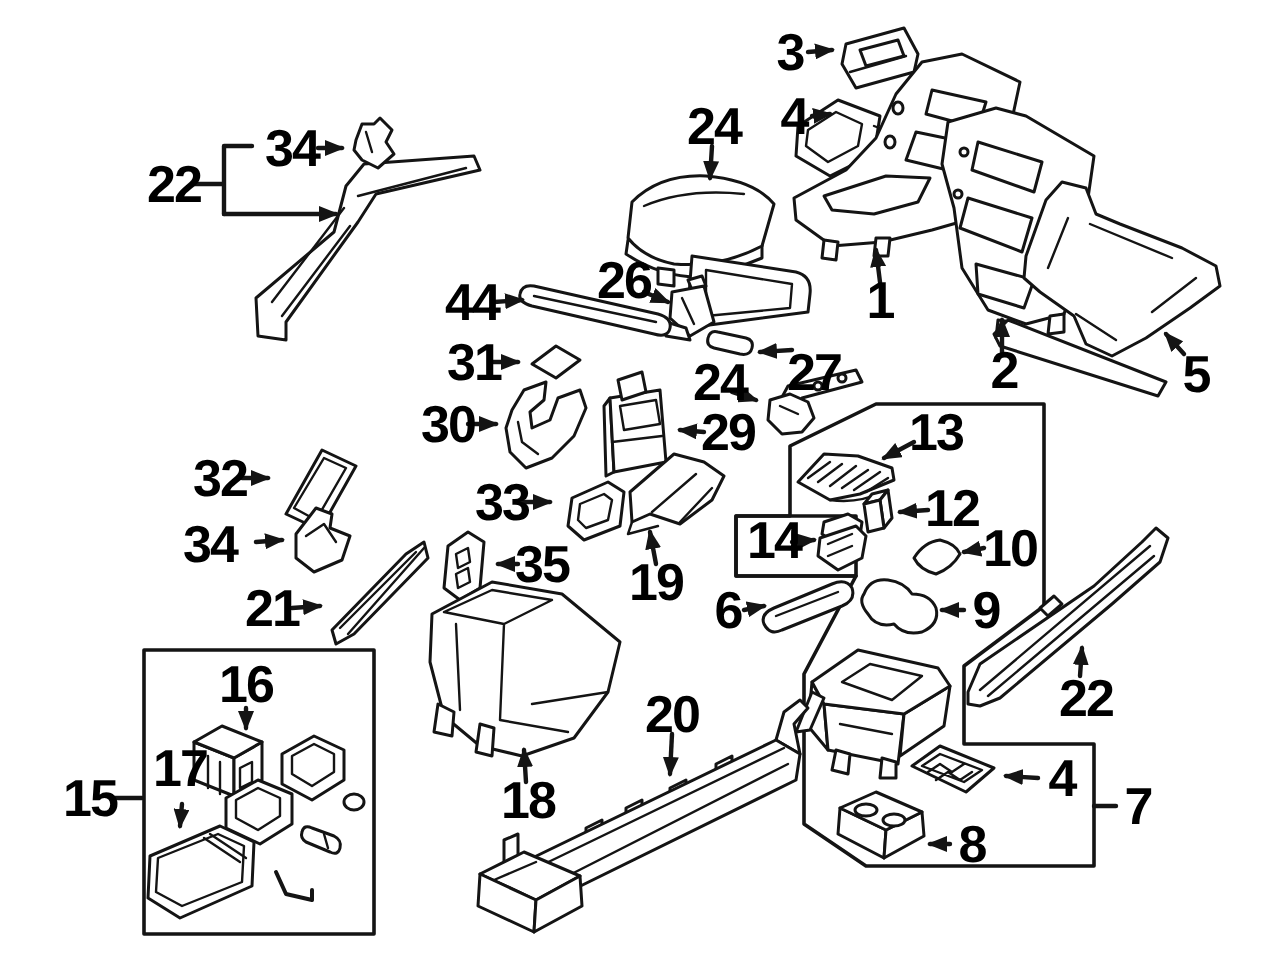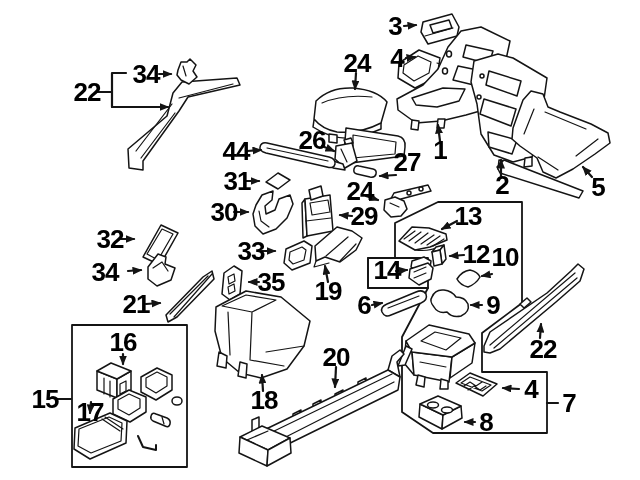--- a/index.html
+++ b/index.html
@@ -299,39 +299,39 @@
 
   <div class="lbl" style="left:440px;top:150px">1</div>
   <div class="lbl" style="left:502px;top:185px">2</div>
   <div class="lbl" style="left:395px;top:26px">3</div>
   <div class="lbl" style="left:397px;top:58px">4</div>
   <div class="lbl" style="left:598px;top:187px">5</div>
   <div class="lbl" style="left:364px;top:305px">6</div>
   <div class="lbl" style="left:569px;top:403px">7</div>
   <div class="lbl" style="left:486px;top:422px">8</div>
   <div class="lbl" style="left:493px;top:305px">9</div>
-  <div class="lbl" style="left:505px;top:257px">10</div>
+  <div class="lbl" style="left:505px;top:274px">10</div>
   <div class="lbl" style="left:531px;top:389px">4</div>
   <div class="lbl" style="left:476px;top:254px">12</div>
   <div class="lbl" style="left:468px;top:216px">13</div>
   <div class="lbl" style="left:387px;top:270px">14</div>
   <div class="lbl" style="left:45px;top:399px">15</div>
   <div class="lbl" style="left:123px;top:342px">16</div>
-  <div class="lbl" style="left:90px;top:412px">17</div>
+  <div class="lbl" style="left:90px;top:384px">17</div>
   <div class="lbl" style="left:264px;top:400px">18</div>
   <div class="lbl" style="left:328px;top:291px">19</div>
   <div class="lbl" style="left:336px;top:357px">20</div>
   <div class="lbl" style="left:136px;top:304px">21</div>
   <div class="lbl" style="left:87px;top:92px">22</div>
   <div class="lbl" style="left:543px;top:349px">22</div>
   <div class="lbl" style="left:146px;top:74px">34</div>
   <div class="lbl" style="left:357px;top:63px">24</div>
   <div class="lbl" style="left:236px;top:151px">44</div>
   <div class="lbl" style="left:312px;top:140px">26</div>
-  <div class="lbl" style="left:407px;top:162px">27</div>
+  <div class="lbl" style="left:407px;top:186px">27</div>
   <div class="lbl" style="left:360px;top:191px">24</div>
   <div class="lbl" style="left:364px;top:216px">29</div>
   <div class="lbl" style="left:224px;top:212px">30</div>
   <div class="lbl" style="left:237px;top:181px">31</div>
   <div class="lbl" style="left:110px;top:239px">32</div>
   <div class="lbl" style="left:251px;top:251px">33</div>
   <div class="lbl" style="left:105px;top:272px">34</div>
   <div class="lbl" style="left:271px;top:282px">35</div>
 </div>
 

